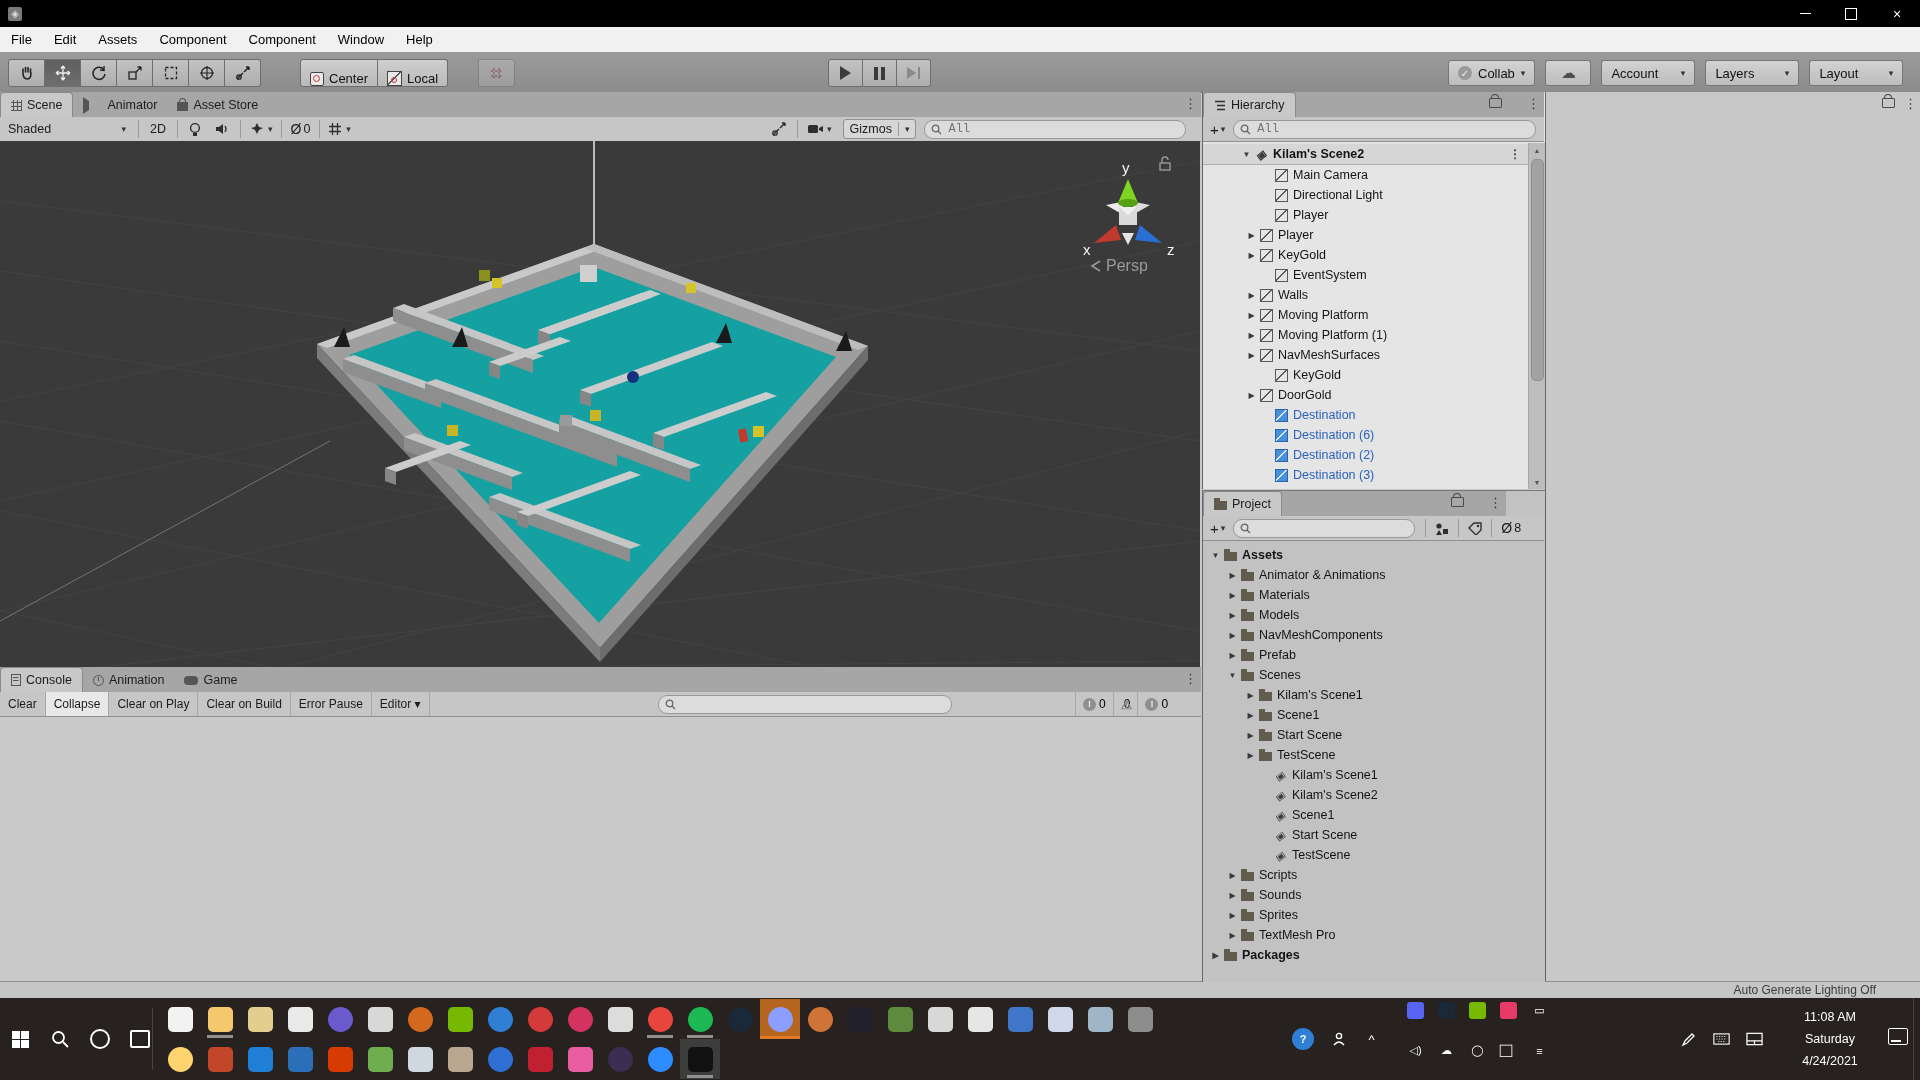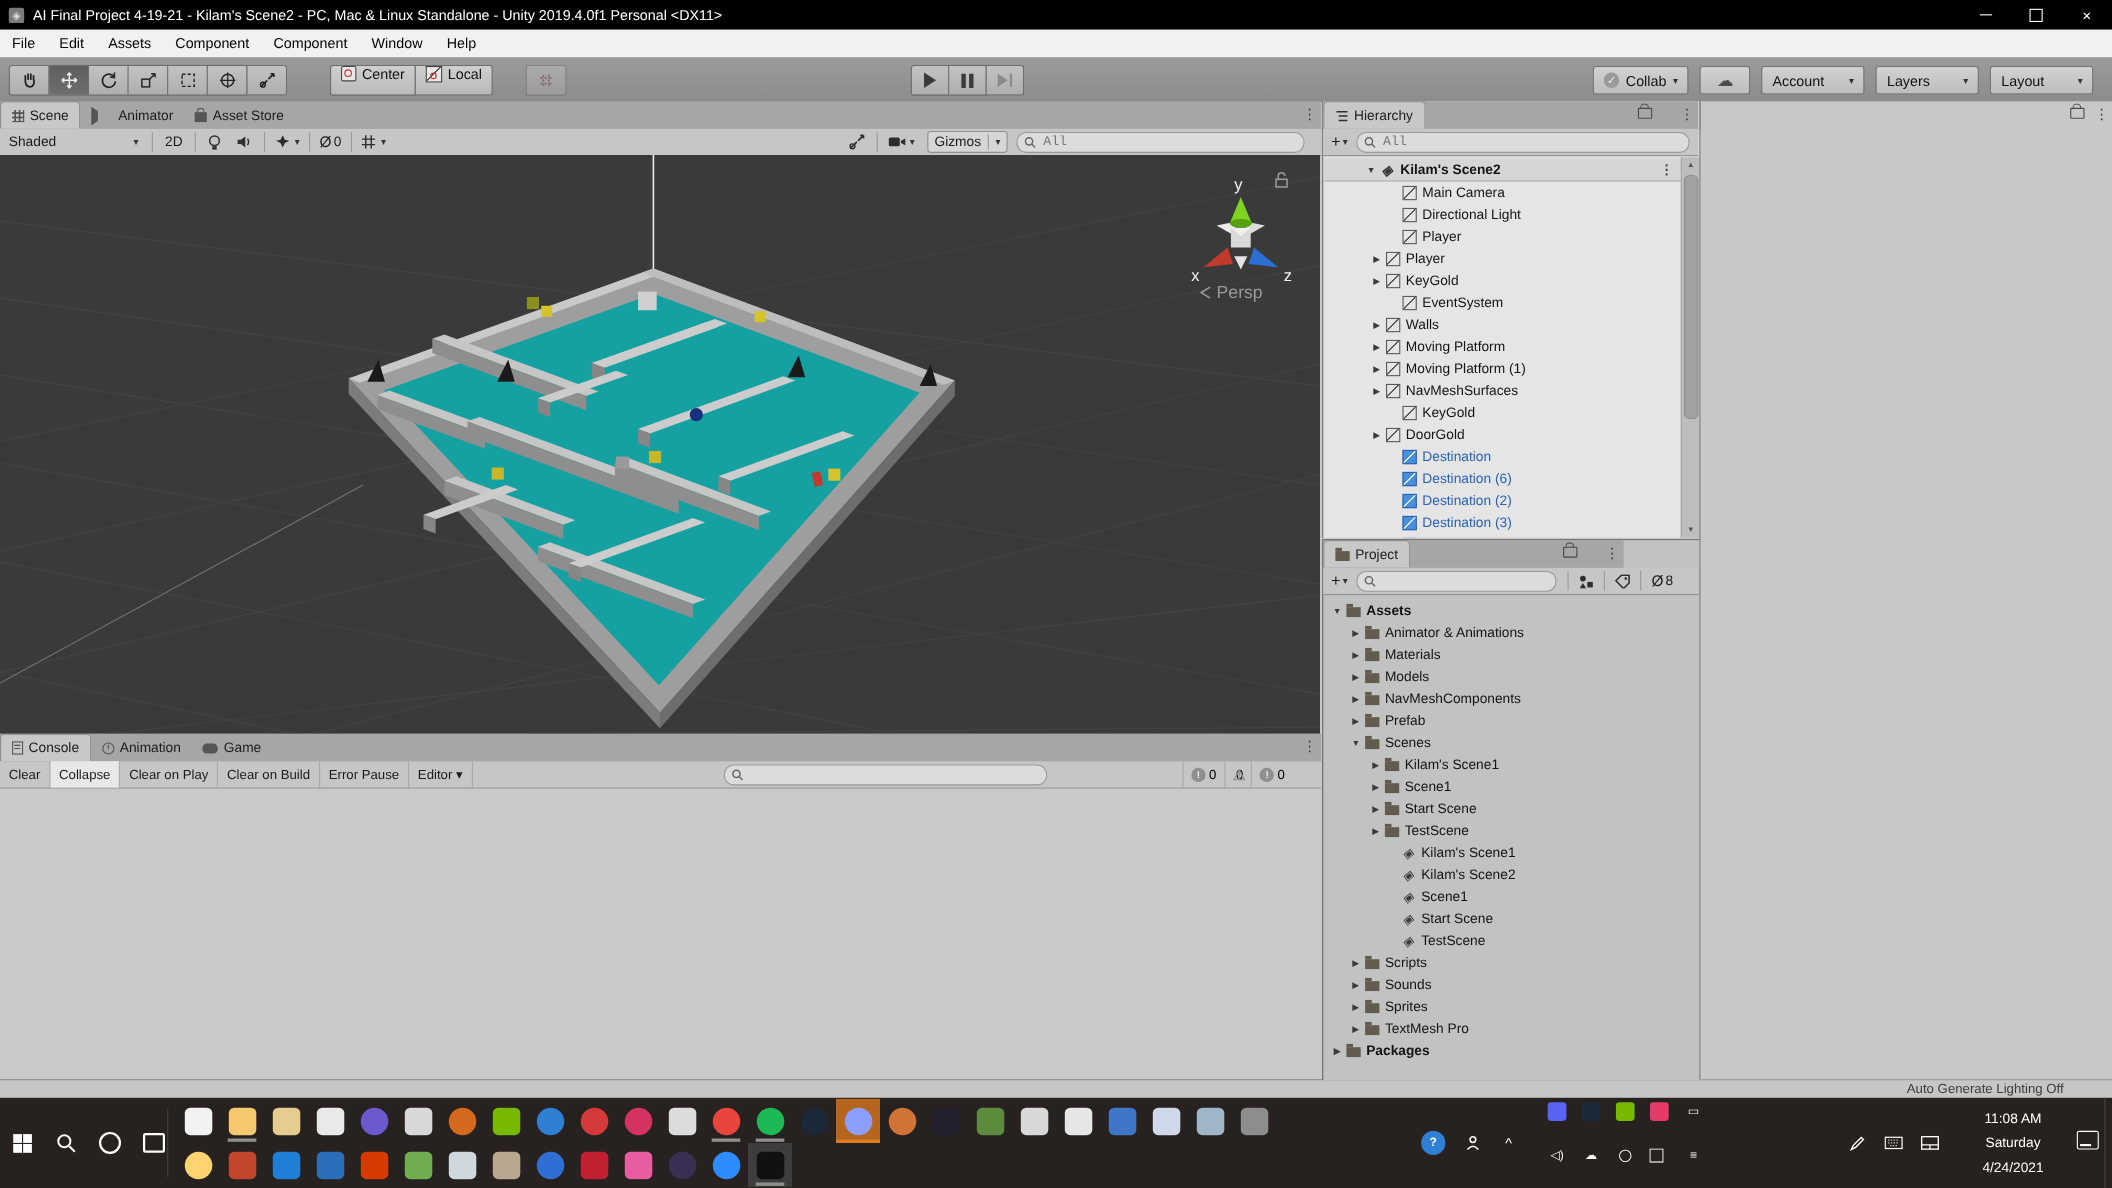--- a/index.html
+++ b/index.html
@@ -22,21 +22,21 @@
   #toolbar{position:absolute;left:0;top:52px;width:1920px;height:40px;
     background:linear-gradient(#9b9b9b,#8c8c8c);border-bottom:1px solid #666}
   .tbgroup{position:absolute;top:7px;height:26px;display:flex}
   .toolbtn{width:35px;height:26px;background:linear-gradient(#c2c2c2,#aeaeae);border:1px solid #6e6e6e;
     border-left:none;display:flex;align-items:center;justify-content:center;color:#222}
   .toolbtn:first-child{border-left:1px solid #6e6e6e;border-radius:3px 0 0 3px}
   .toolbtn.last{border-radius:0 3px 3px 0}
   .toolbtn.active{background:linear-gradient(#5f5f5f,#6e6e6e);color:#eee}
   .toolbtn svg{display:block}
   .lbtn{height:26px;background:linear-gradient(#cfcfcf,#b9b9b9);border:1px solid #6e6e6e;border-left:none;
-    display:flex;align-items:flex-start;justify-content:center;font-size:13px;color:#111;padding:0 9px;gap:5px}
+    display:flex;align-items:flex-end;justify-content:center;font-size:13px;color:#111;padding:0 9px;gap:5px}
   .lbtn.first{border-left:1px solid #6e6e6e;border-radius:3px 0 0 3px}
   .lbtn.last{border-radius:0 3px 3px 0}
   .rbtn{height:24px;margin-top:1px;background:linear-gradient(#d2d2d2,#bdbdbd);border:1px solid #777;border-radius:3px;
     display:flex;align-items:center;justify-content:center;font-size:13px;color:#111;padding:0 9px;gap:6px}
   .caret{font-size:9px;color:#333}
   .pivotic{width:12px;height:12px;border:1px solid #444;border-radius:2px;position:relative;background:#e9e9e9}
   .pivotic::after{content:"";position:absolute;left:2px;top:2px;width:5px;height:5px;border:1px solid #c33;border-radius:50%}
   .cubeic{width:13px;height:13px;border:1px solid #444;position:relative;background:#e9e9e9;
     background-image:linear-gradient(135deg,transparent 45%,#555 45%,#555 52%,transparent 52%)}
   .cubeic::after{content:"";position:absolute;left:3px;bottom:2px;width:4px;height:4px;border:1px solid #c33;border-radius:50%}
@@ -145,21 +145,20 @@
    linear-gradient(-45deg,transparent 40%,#555 40%,#555 60%,transparent 60%)}
  .badge.warning{background:transparent;color:#8f8f8f;font-size:13px;width:auto}
  .badge.warning::before{content:"⚠"}
  .badge.warning{text-indent:-9999px;position:relative}
  .badge.warning::before{text-indent:0;position:absolute;left:0;top:-1px}
 </style></head>
 <body>
 
 <div id="titlebar">
   <span class="uicon">◈</span>
-  <span>AI Final Project 4-19-21 - Kilam's Scene2 - PC, Mac &amp; Linux Standalone - Unity 2019.4.0f1 Personal &lt;DX11&gt;</span>
   <div class="wbtns">
     <div class="wbtn">
         <span class="mini"></span>
       </div>
     <div class="wbtn">
         <span class="maxi"></span>
       </div>
     <div class="wbtn">
         <span class="clos">×</span>
       </div>
@@ -733,21 +732,21 @@
       </div>
     </div>
   <div class="scroll">
     <div class="arr">▲</div>
     <div class="thumb"></div>
     <div class="arr arrb">▼</div>
   </div>
 </div>
 
 <div id="project">
-  <div class="tabstrip" style="left:0;top:0;width:273px">
+  <div class="tabstrip" style="left:0;top:0;width:303px">
     <div class="tab active">
       <span class="icon-folder"></span>
       <span>Project</span>
     </div>
     <span class="lockic" style="right:42px"></span>
     <span class="kebab">⋮</span>
   </div>
   <div class="subbar" style="left:0;top:25px;width:341px">
     <div style="padding:0 4px 0 7px;display:flex;align-items:center;gap:2px">
       <span style="font-size:15px">+</span>

